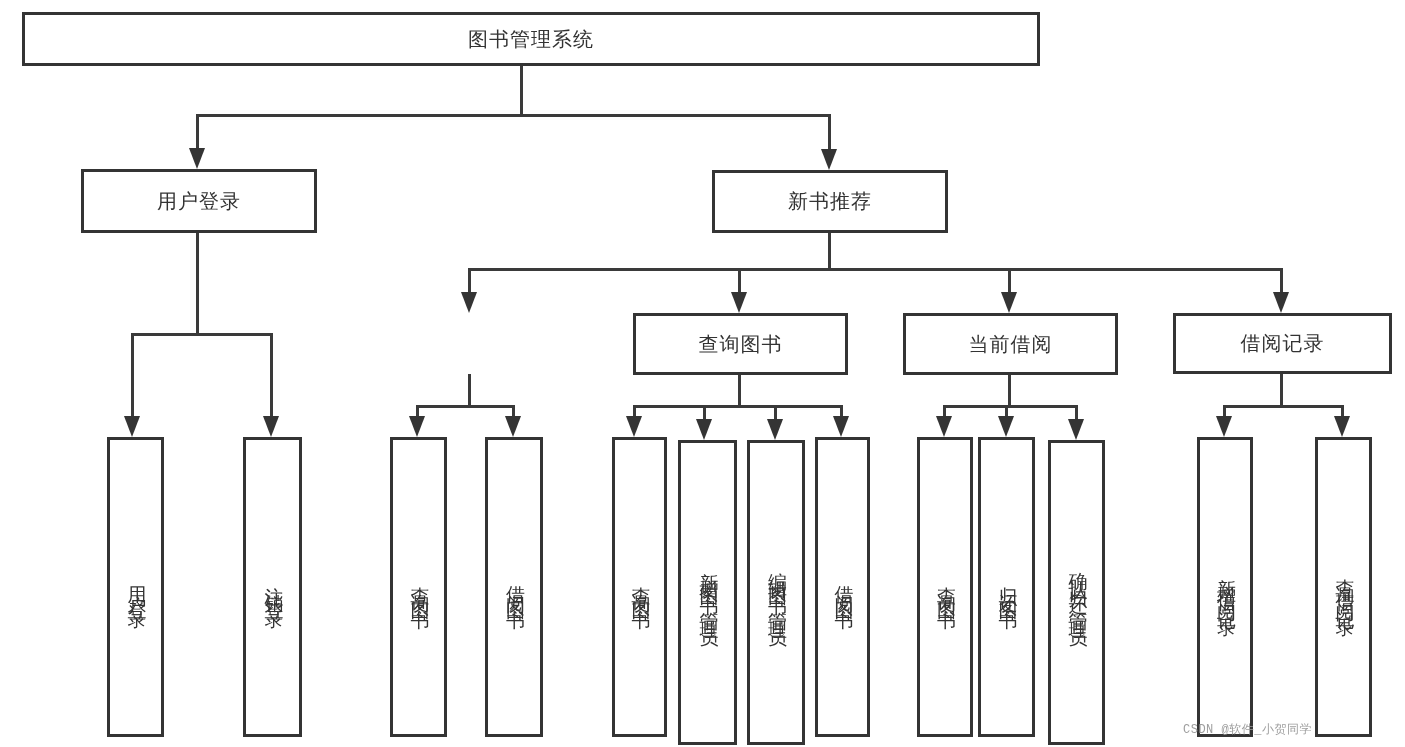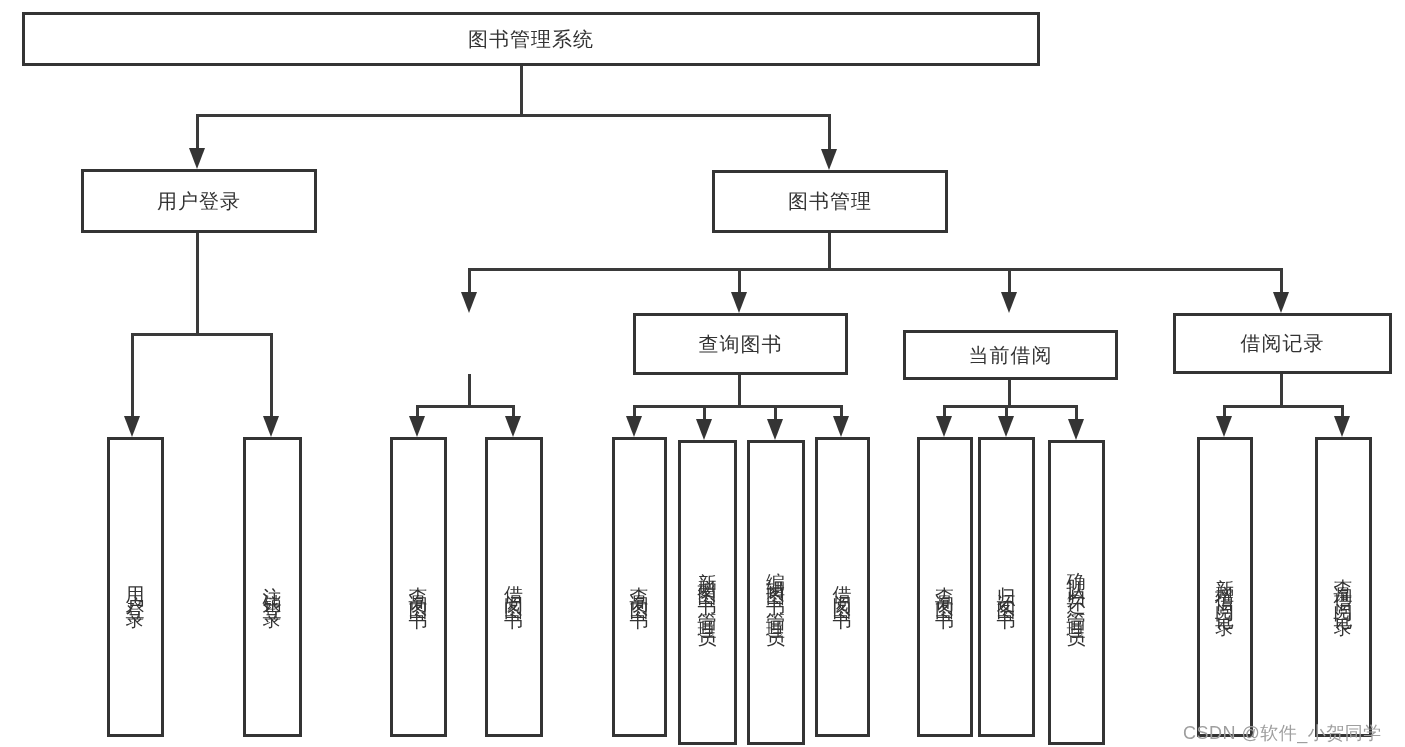--- a/index.html
+++ b/index.html
@@ -1,20 +1,20 @@
 <!DOCTYPE html>
 <html><head>
 <meta charset="utf-8">
 <style>
   html,body{margin:0;padding:0;background:#ffffff;}
   #canvas{
     position:relative;
     width:1405px;height:747px;
     background:#ffffff;
-    font-family:Liberation Sans, sans-serif;
+    font-family:Liberation Mono, monospace;
     overflow:hidden;
   }
   .node{
     position:absolute;
     box-sizing:border-box;
     border:3px solid #343434;
     background:#ffffff;
     display:flex;
     align-items:center;
     justify-content:center;
@@ -39,47 +39,47 @@
     position:absolute;
     width:0;height:0;
     border-left:8px solid transparent;
     border-right:8px solid transparent;
     border-top:21px solid #343434;
     z-index:1;
   }
   .watermark{
     position:absolute;
     left:1183px; top:721px;
-    font-size:18px;
+    font-size:12px;
     color:#9e9e9e;
     letter-spacing:0.5px;
     z-index:3;
     white-space:nowrap;
   }
 </style>
 </head>
 <body>
 
 <div id="canvas">
 
   <div class="node hnode" style="left:22px;top:12px;width:1018px;height:54px">
     <span>图书管理系统</span>
   </div>
 
   <div class="node hnode" style="left:81px;top:169px;width:236px;height:64px">
     <span>用户登录</span>
   </div>
   <div class="node hnode" style="left:712px;top:170px;width:236px;height:63px">
-    <span>图书管理</span>
+    <span>新书推荐</span>
   </div>
 
   <div class="node hnode" style="left:633px;top:313px;width:215px;height:62px">
     <span>查询图书</span>
   </div>
-  <div class="node hnode" style="left:903px;top:330px;width:215px;height:50px">
+  <div class="node hnode" style="left:903px;top:313px;width:215px;height:62px">
     <span>当前借阅</span>
   </div>
   <div class="node hnode" style="left:1173px;top:313px;width:219px;height:61px">
     <span>借阅记录</span>
   </div>
 
   <div class="node vnode" style="left:107px;top:437px;width:57px;height:300px">
     <span>用户登录</span>
   </div>
   <div class="node vnode" style="left:243px;top:437px;width:59px;height:300px">

